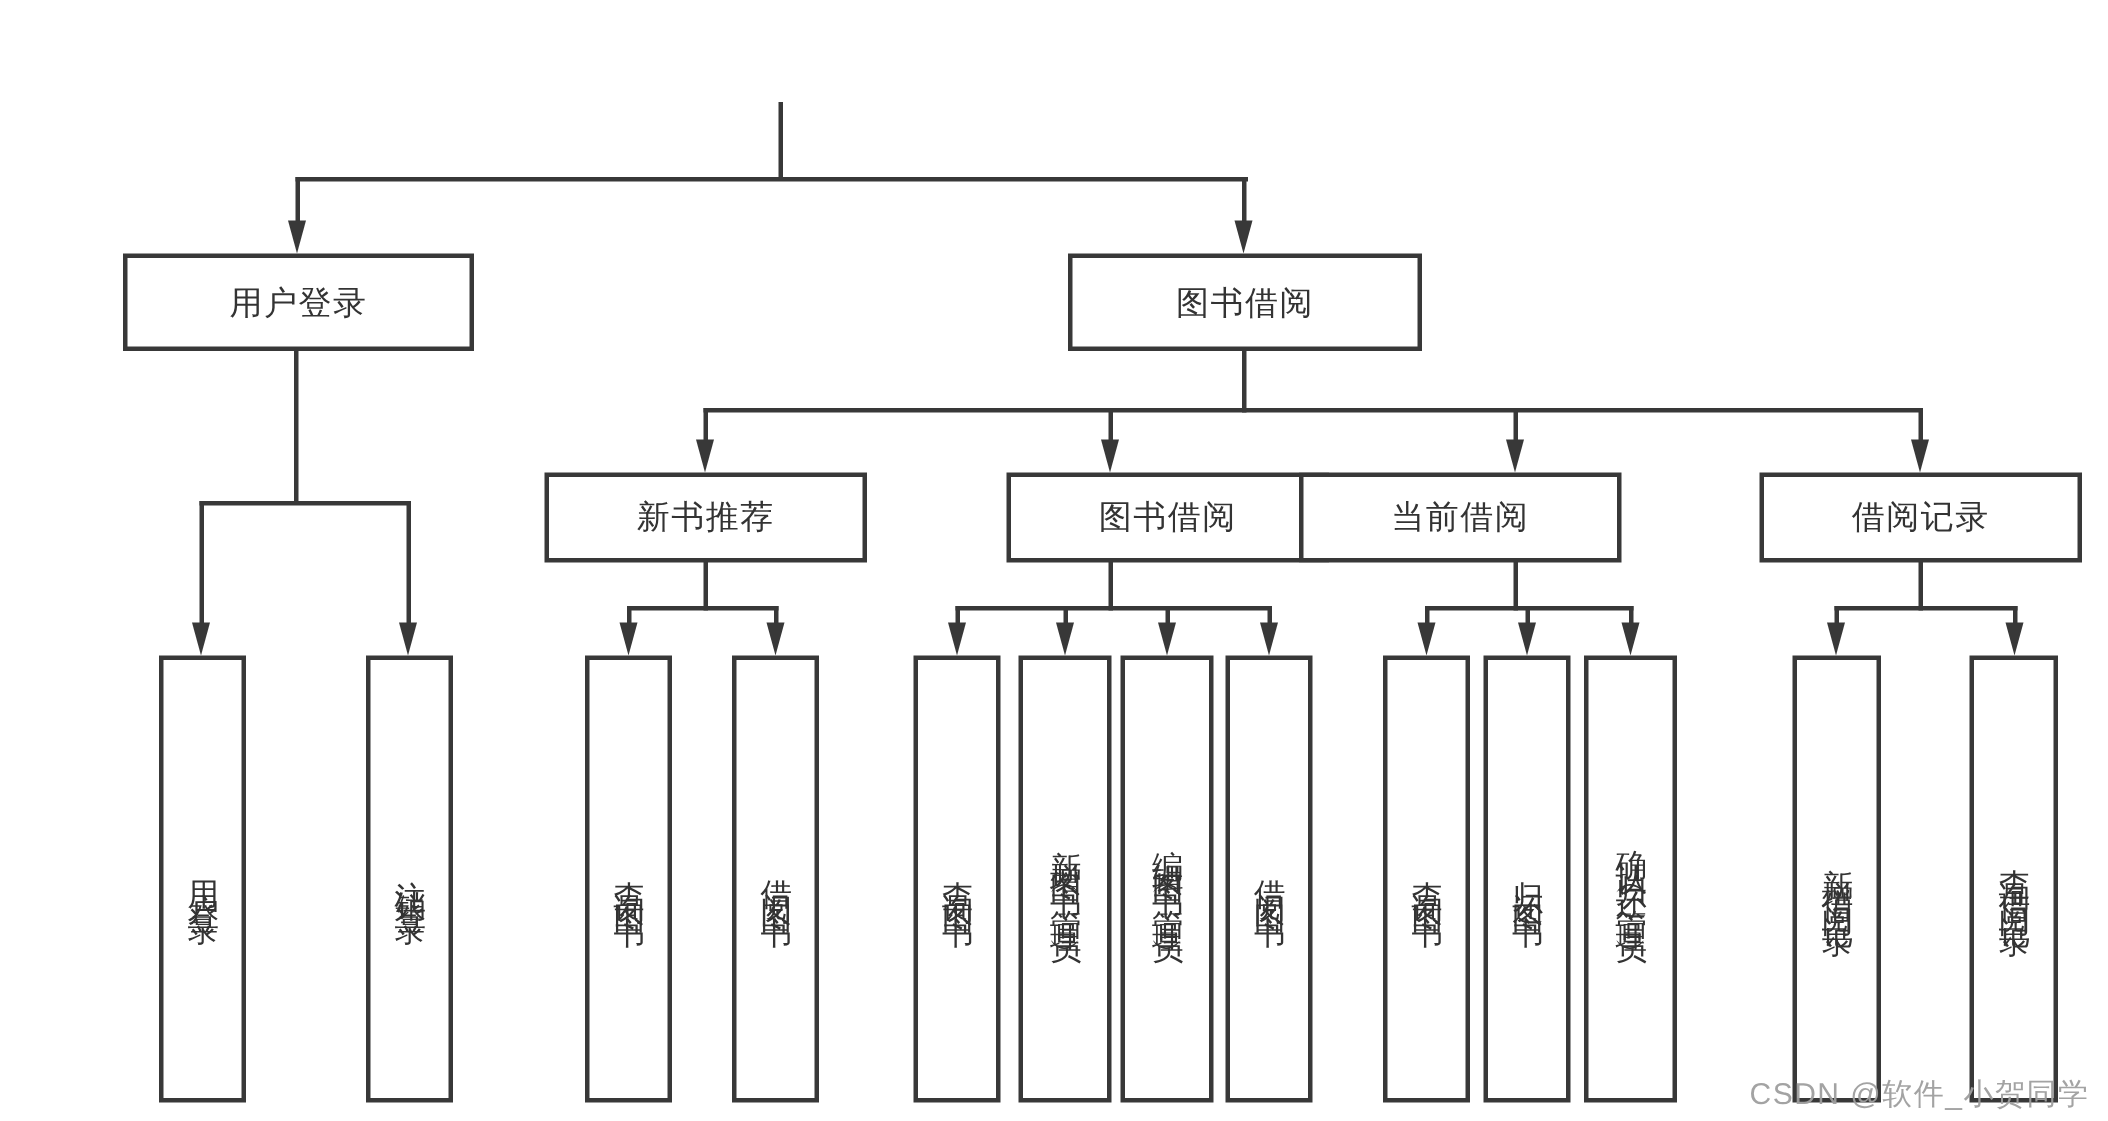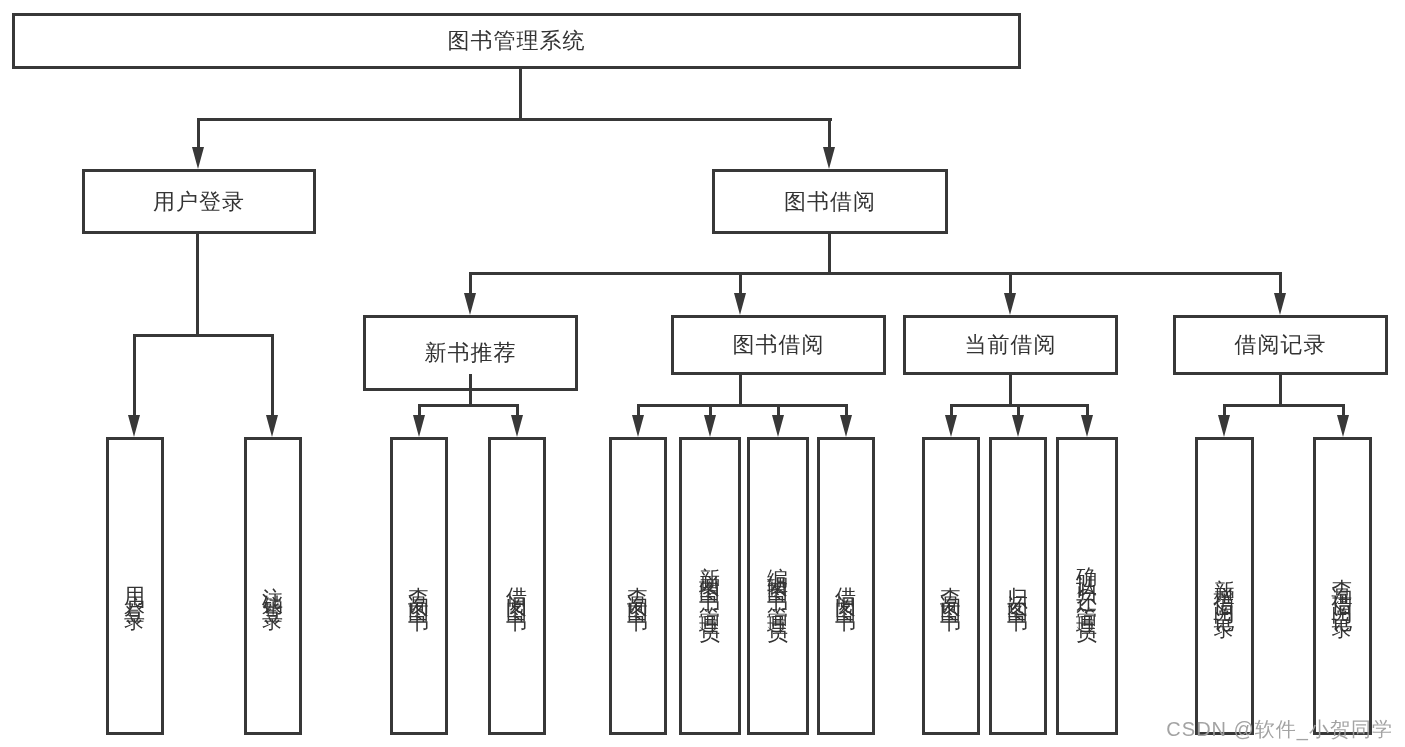--- a/index.html
+++ b/index.html
@@ -45,41 +45,38 @@
     letter-spacing:1px;
     white-space:nowrap;
     margin-top:24px;
   }
 </style>
 </head>
 <body>
 
 <div class="canvas">
 
-  <div class="box" style="left:12px;top:13px;width:1009px;height:56px">
-    <span>图书管理系统</span>
-  </div>
 
   <div class="box" style="left:82px;top:169px;width:234px;height:65px">
     <span>用户登录</span>
   </div>
 
   <div class="box" style="left:712px;top:169px;width:236px;height:65px">
     <span>图书借阅</span>
   </div>
 
-  <div class="box" style="left:363px;top:315px;width:215px;height:76px">
+  <div class="box" style="left:363px;top:315px;width:215px;height:60px">
     <span>新书推荐</span>
   </div>
 
   <div class="box" style="left:671px;top:315px;width:215px;height:60px">
     <span>图书借阅</span>
   </div>
 
-  <div class="box" style="left:903px;top:315px;width:215px;height:60px">
+  <div class="box" style="left:866px;top:315px;width:215px;height:60px">
     <span>当前借阅</span>
   </div>
 
   <div class="box" style="left:1173px;top:315px;width:215px;height:60px">
     <span>借阅记录</span>
   </div>
 
   <div class="box vbox" style="left:106px;top:437px;width:58px;height:298px">
     <span>用户登录</span>
   </div>

